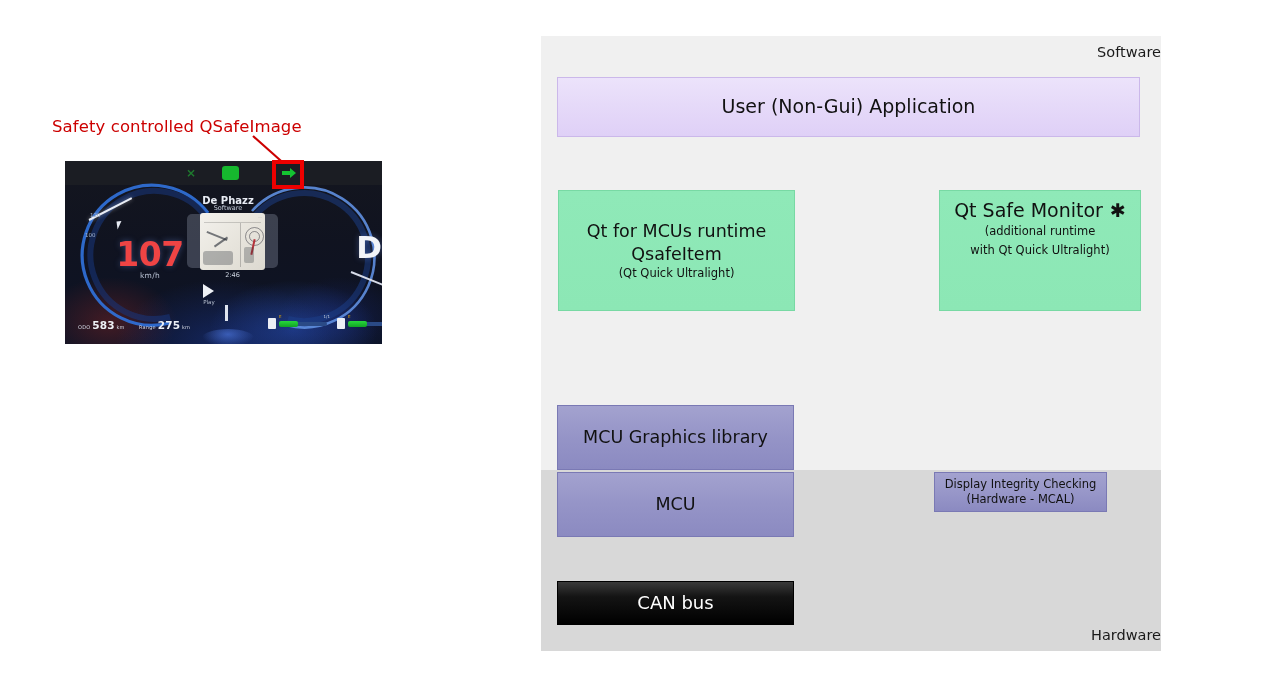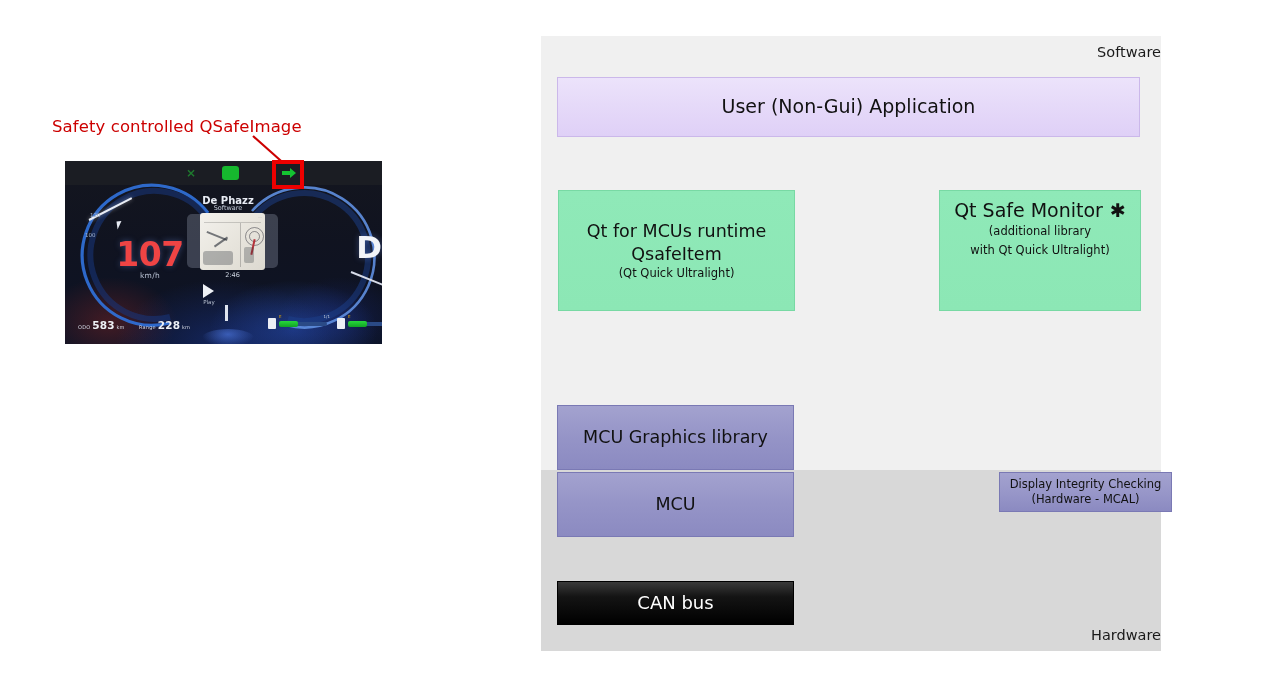--- a/index.html
+++ b/index.html
@@ -130,21 +130,21 @@
     border:1px solid #78d9a4;justify-content:flex-start;padding-top:8px;}
   .box-monitor .t1{font-size:19px;}
   .star{font-size:19px;margin-left:7px;}
 
   .box-gfx{left:557px;top:405px;width:237px;height:65px;
     background:linear-gradient(180deg,#a3a2cf 0%,#9594c7 50%,#8b8ac1 100%);
     border:1px solid #7a79b4;}
   .box-mcu{left:557px;top:472px;width:237px;height:65px;
     background:linear-gradient(180deg,#a3a2cf 0%,#9594c7 50%,#8b8ac1 100%);
     border:1px solid #7a79b4;}
-  .box-dic{left:999px;top:472px;width:173px;height:40px;
+  .box-dic{left:934px;top:472px;width:173px;height:40px;
     background:linear-gradient(180deg,#a3a2cf 0%,#9897c9 50%,#8b8ac1 100%);
     border:1px solid #7a79b4;}
   .box-dic .t2{font-size:11.5px;}
   .box-can{left:557px;top:581px;width:237px;height:44px;
     background:linear-gradient(180deg,#3a3a3a 0%,#141414 35%,#000 100%);
     border:1px solid #000;}
   .box-can .t1{color:#fff;font-size:18px;}
 </style>
 </head>
 <body>
@@ -213,21 +213,21 @@
     <div class="m-bar"></div>
     <div class="car-silh"></div>
 
     <div class="odo">
       <span>ODO</span>
       <b>583</b>
       <span>km</span>
     </div>
     <div class="rng">
       <span>Range</span>
-      <b>228</b>
+      <b>275</b>
       <span>km</span>
     </div>
 
     <div class="meter meter-fuel">
       <div class="mico"></div>
       <div class="lbl-l">E</div>
       <div class="lbl-r">1/1</div>
       <div class="track"></div>
         <div class="fill"></div>
     </div>
@@ -255,21 +255,21 @@
   <div class="box box-mcus">
     <div class="t1">Qt for MCUs runtime</div>
     <div class="t1">QsafeItem</div>
     <div class="t2">(Qt Quick Ultralight)</div>
   </div>
 
   <div class="box box-monitor">
     <div class="t1">
       <span>Qt Safe Monitor</span><span class="star">✱</span>
     </div>
-    <div class="t2">(additional library</div>
+    <div class="t2">(additional runtime</div>
     <div class="t2" style="margin-top:4px">with Qt Quick Ultralight)</div>
   </div>
 
   <div class="box box-gfx">
     <div class="t1">MCU Graphics library</div>
   </div>
 
   <div class="box box-mcu">
     <div class="t1">MCU</div>
   </div>

